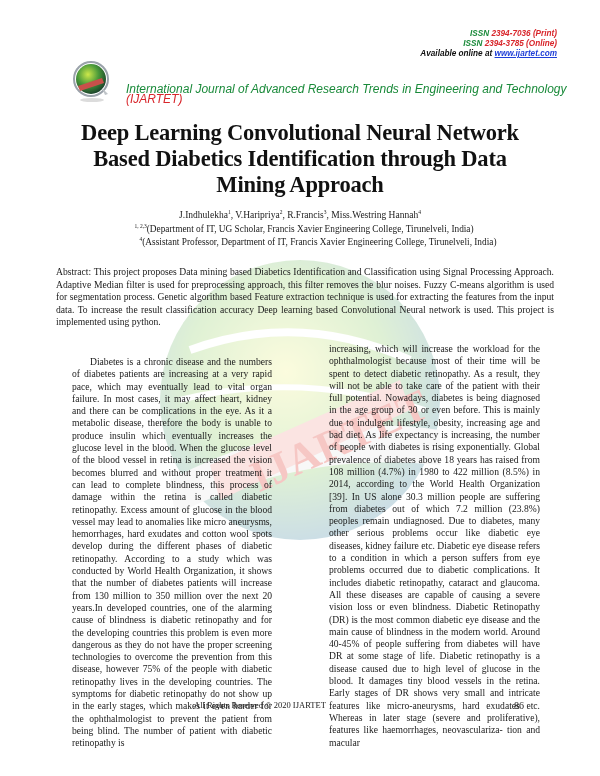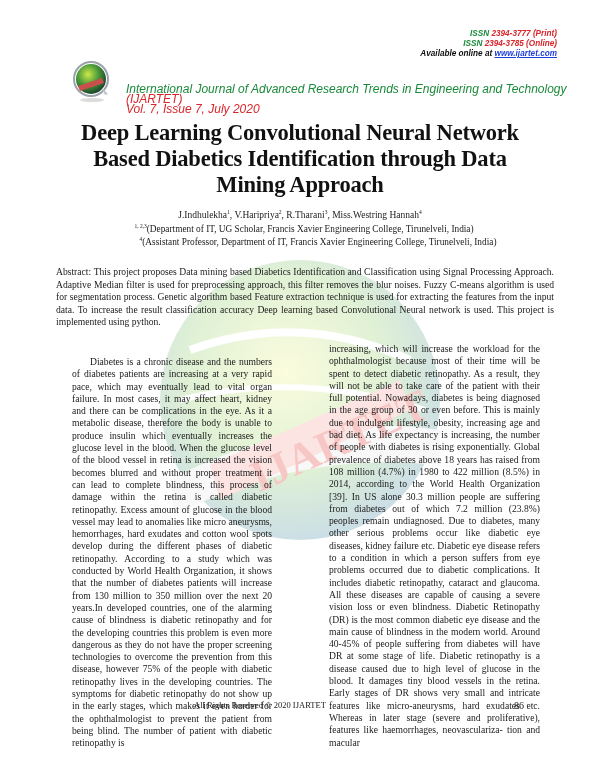--- a/index.html
+++ b/index.html
@@ -40,21 +40,21 @@
 
   .footer { position: absolute; top: 700px; left: 0; width: 520px; text-align: center; font-size: 8.5px; }
   .pagenum { position: absolute; top: 700px; left: 514px; font-size: 10px; }
 </style>
 </head>
 <body>
 
 <div class="issn">
   <div>
     <span class="lbl">ISSN</span>
-    <span class="num">2394-3777 (Print)</span>
+    <span class="num">2394-7036 (Print)</span>
   </div>
   <div>
     <span class="lbl">ISSN</span>
     <span class="num">2394-3785 (Online)</span>
   </div>
   <div>
     <span class="avail">Available online at</span>
     <a class="link">www.ijartet.com</a>
   </div>
 </div>
@@ -74,21 +74,20 @@
     <path d="M30 28 L36 34 L33 35 Z" fill="#bfc4c8"></path>
     <ellipse cx="20" cy="40" rx="12" ry="2" fill="#dcdcdc"></ellipse>
   </svg>
 </div>
 
 <div class="journal">
   <div>
     <span class="jname">International Journal of Advanced Research Trends in Engineering and Technology</span>
     <span class="jabbr">(IJARTET)</span>
   </div>
-  <div class="vol">Vol. 7, Issue 7, July 2020</div>
 </div>
 
 <div class="watermark">
   <svg width="300" height="310" viewBox="0 0 300 310">
     <defs>
       <radialGradient id="wg" cx="0.45" cy="0.4" r="0.65">
         <stop offset="0" stop-color="#f4f58a"></stop>
         <stop offset="0.55" stop-color="#8fce6a"></stop>
         <stop offset="1" stop-color="#3d7fb0"></stop>
       </radialGradient>
@@ -100,21 +99,21 @@
     <path d="M60 215 L250 130 L260 160 L70 250 Z" fill="#f1a09a"></path>
     <text x="95" y="222" font-family="Liberation Serif, serif" font-size="44" font-weight="bold" fill="#e03a30" transform="rotate(-24 150 200)">IJARTET</text>
   </svg>
 </div>
 
 <div class="title">Deep Learning Convolutional Neural Network Based Diabetics Identification through Data Mining Approach</div>
 
 <div class="authors">
   <span>J.Indhulekha</span><sup>1</sup>,
   <span>V.Haripriya</span><sup>2</sup>,
-  <span>R.Tharani</span><sup>3</sup>,
+  <span>R.Francis</span><sup>3</sup>,
   <span>Miss.Westring Hannah</span><sup>4</sup>
 </div>
 <div class="affil1">
   <sup>1, 2,3</sup><span>(Department of IT, UG Scholar, Francis Xavier Engineering College, Tirunelveli, India)</span>
 </div>
 <div class="affil2">
   <sup>4</sup><span>(Assistant Professor, Department of IT, Francis Xavier Engineering College, Tirunelveli, India)</span>
 </div>
 
 <div class="abstract">

